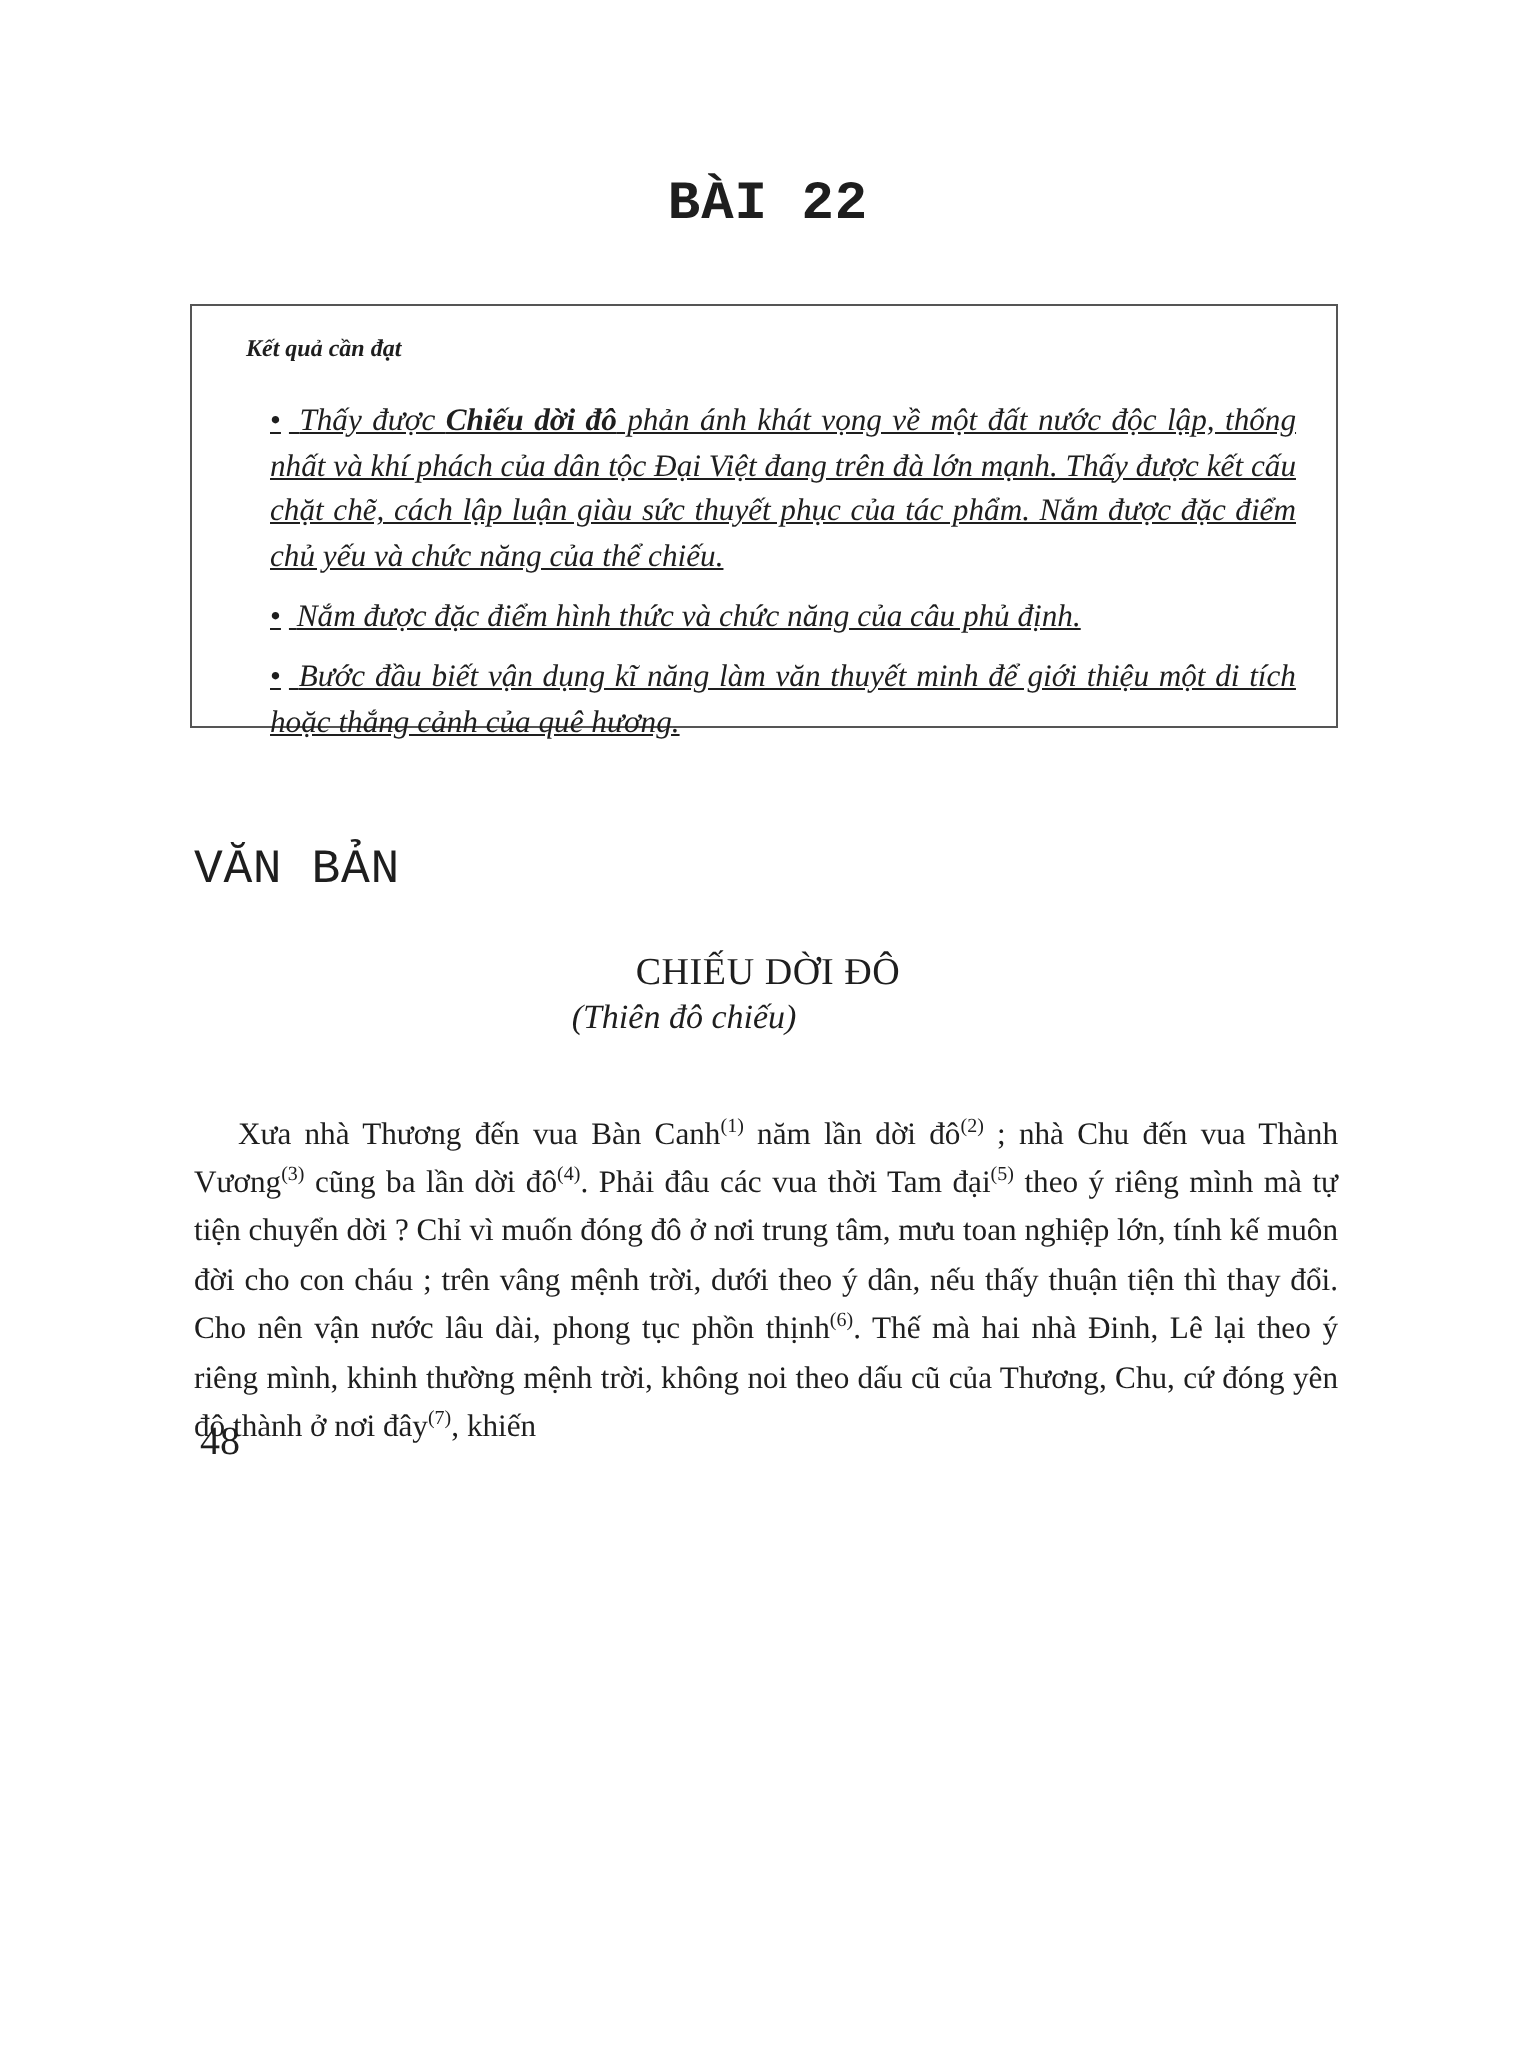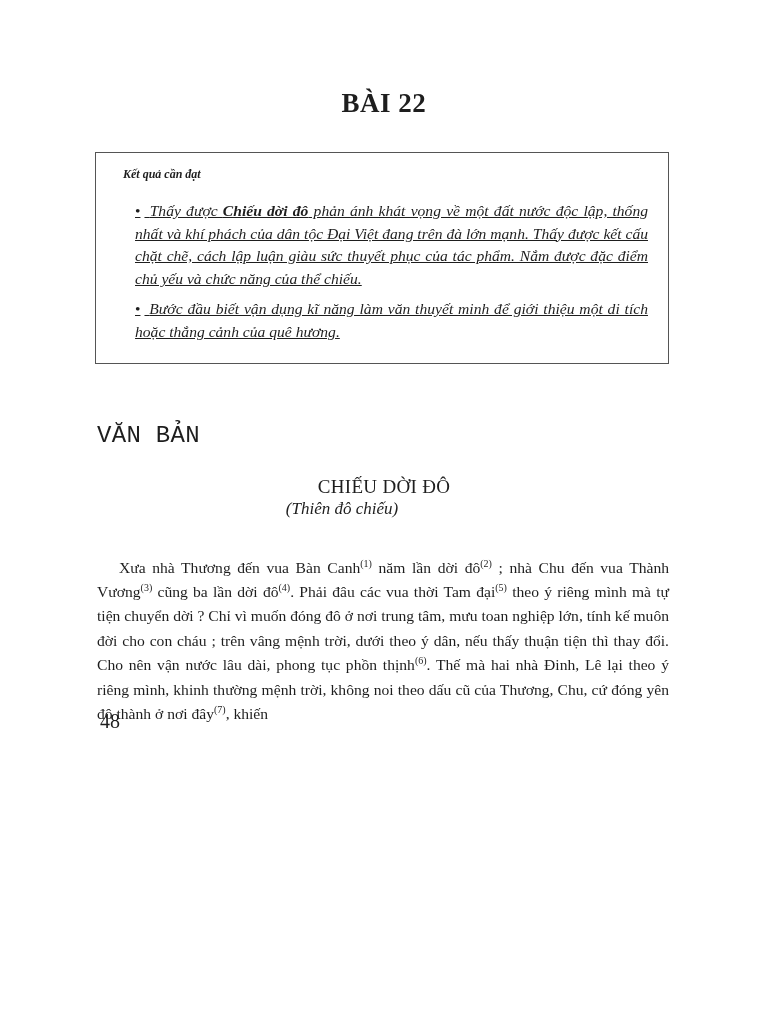--- a/index.html
+++ b/index.html
@@ -17,20 +17,21 @@
   }
   .lesson-title {
     position: absolute;
     top: 88px;
     left: 0;
     width: 768px;
     text-align: center;
     font-size: 27px;
     font-weight: bold;
     letter-spacing: 0.5px;
+    font-family: Liberation Mono, monospace;
   }
   .objectives-box {
     position: absolute;
     left: 95px;
     top: 152px;
     width: 574px;
     height: 212px;
     border: 1.5px solid #555;
     box-sizing: border-box;
     padding: 10px 20px 0 27px;
@@ -109,20 +110,24 @@
 <div class="lesson-title">BÀI 22</div>
 
 <div class="objectives-box">
   <div class="objectives-heading">Kết quả cần đạt</div>
 
   <p class="objective">
     <span class="bullet">•</span>
     <span>Thấy được </span><b>Chiếu dời đô</b><span> phản ánh khát vọng về một đất nước độc lập, thống nhất và khí phách của dân tộc Đại Việt đang trên đà lớn mạnh. Thấy được kết cấu chặt chẽ, cách lập luận giàu sức thuyết phục của tác phẩm. Nắm được đặc điểm chủ yếu và chức năng của thể chiếu.</span>
   </p>
 
+  <p class="objective">
+    <span class="bullet">•</span>
+    <span>Nắm được đặc điểm hình thức và chức năng của câu phủ định.</span>
+  </p>
 
   <p class="objective">
     <span class="bullet">•</span>
     <span>Bước đầu biết vận dụng kĩ năng làm văn thuyết minh để giới thiệu một di tích hoặc thắng cảnh của quê hương.</span>
   </p>
 </div>
 
 <div class="section-heading">VĂN BẢN</div>
 
 <div class="work-title">CHIẾU DỜI ĐÔ</div>

